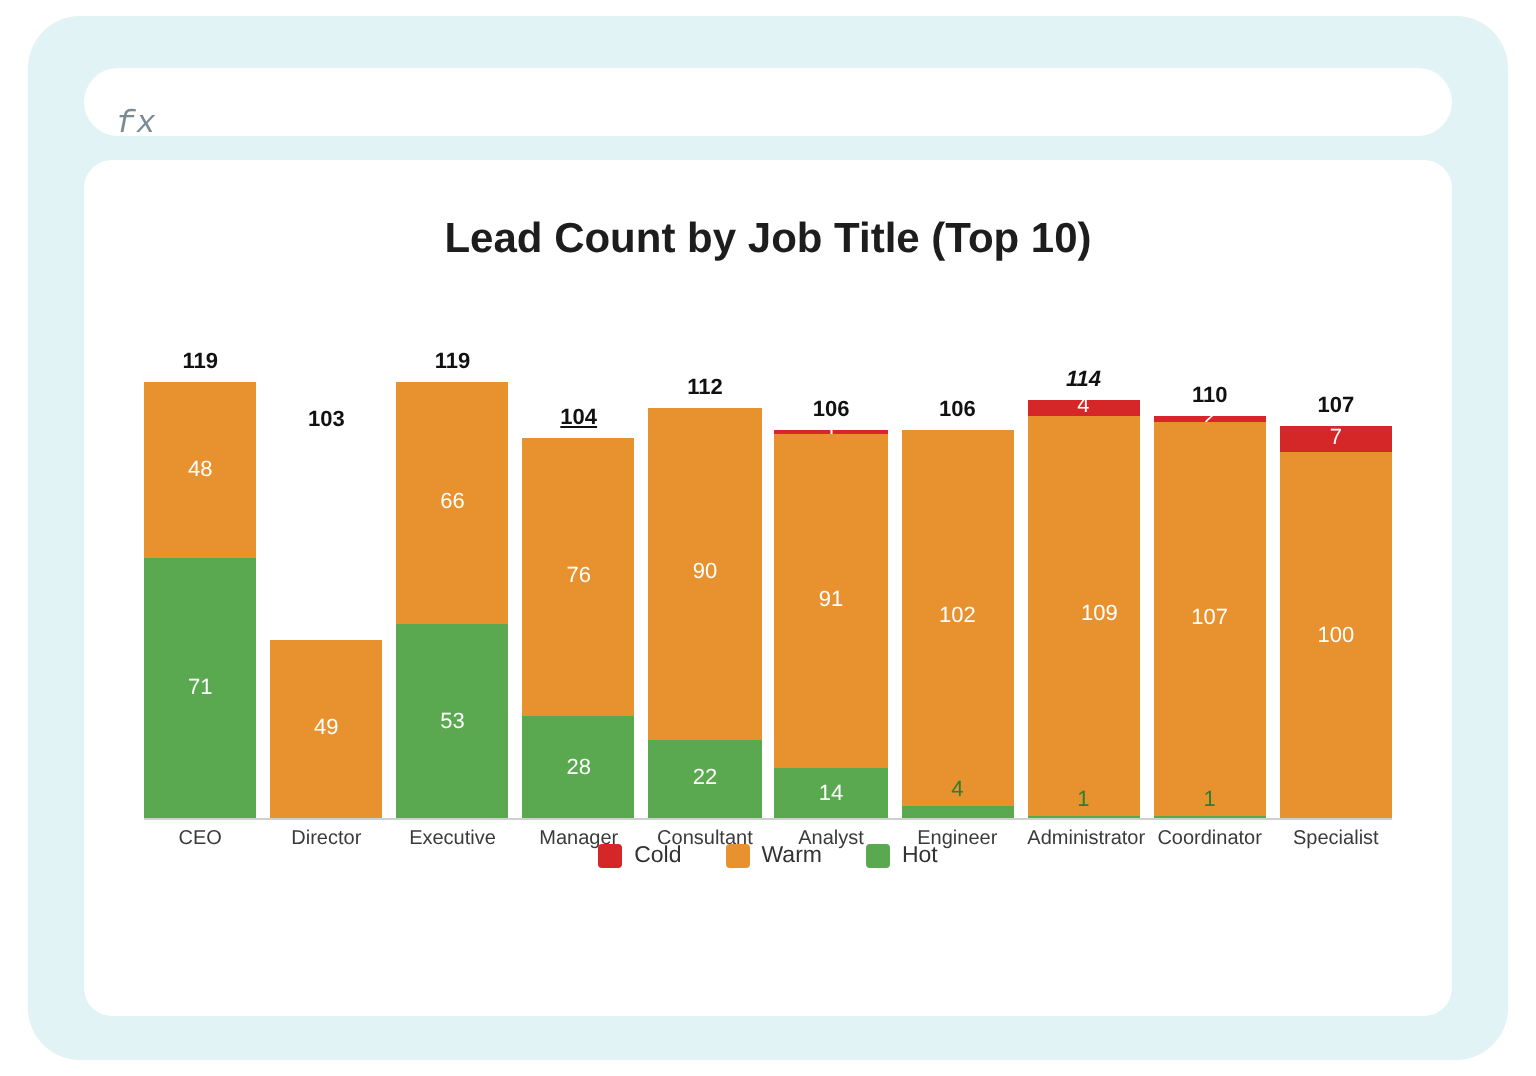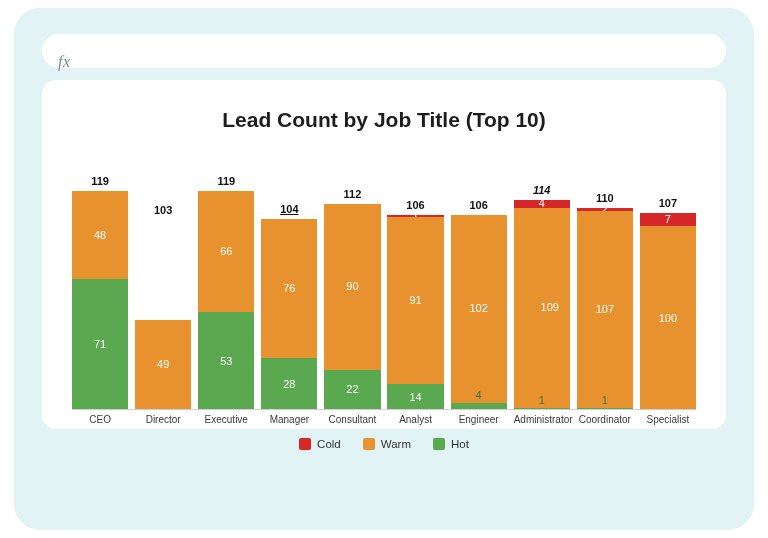--- a/index.html
+++ b/index.html
@@ -30,21 +30,21 @@
     width: 684px;
     height: 34px;
     background: #ffffff;
     border-radius: 17px;
     display: flex;
     align-items: center;
     padding: 0 16px;
     box-sizing: border-box;
   }
   .fx-icon {
-    font-family: Liberation Serif, serif;
+    font-family: Liberation Mono, monospace;
     font-style: italic;
     font-size: 16px;
     color: #7b8b93;
     letter-spacing: 0.5px;
     margin-top: 22px;
   }
   .formula-input {
     flex: 1;
     border: none;
     outline: none;
@@ -52,21 +52,21 @@
     font-size: 13px;
     color: #333;
     background: transparent;
     margin-left: 10px;
   }
   .card {
     position: absolute;
     left: 28px;
     top: 72px;
     width: 684px;
-    height: 349px;
+    height: 428px;
     background: #ffffff;
     border-radius: 14px;
     box-sizing: border-box;
   }
   .chart-title {
     position: absolute;
     top: 28px;
     left: 0;
     width: 100%;
     text-align: center;
@@ -154,21 +154,21 @@
   .x-label {
     width: 9%;
     text-align: center;
     font-size: 10px;
     color: #3a3a3a;
     white-space: nowrap;
   }
   .legend {
     position: absolute;
     left: 0;
-    top: 358px;
+    top: 342px;
     width: 100%;
     display: flex;
     align-items: center;
     justify-content: center;
     gap: 22px;
   }
   .legend-item {
     display: flex;
     align-items: center;
     gap: 6px;

